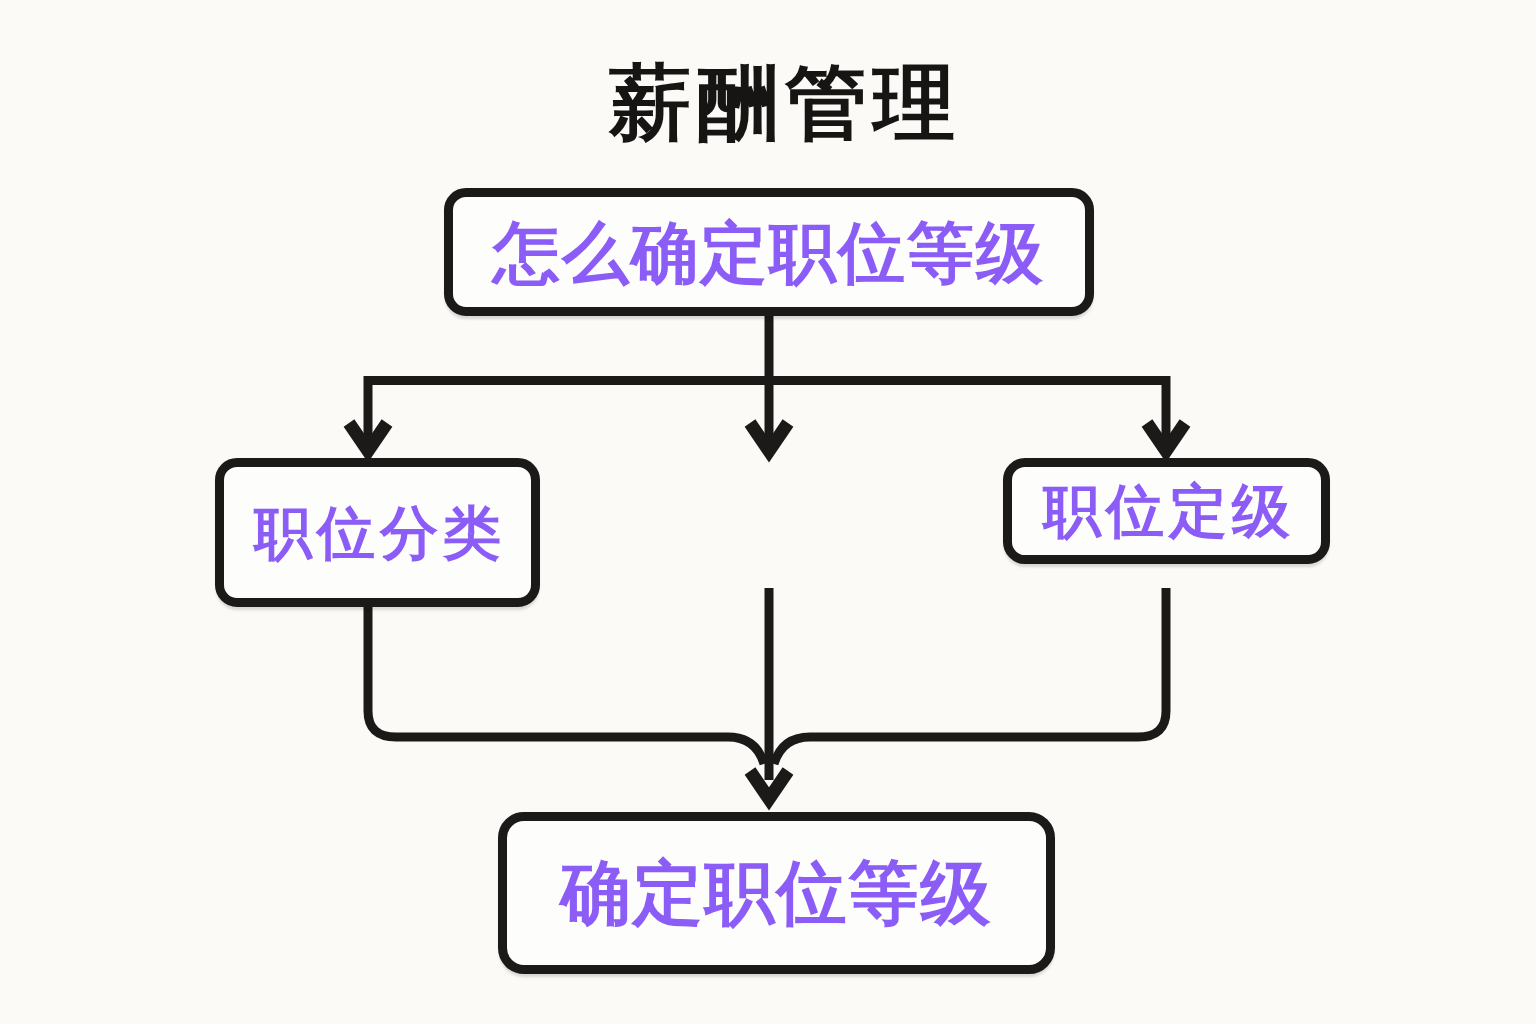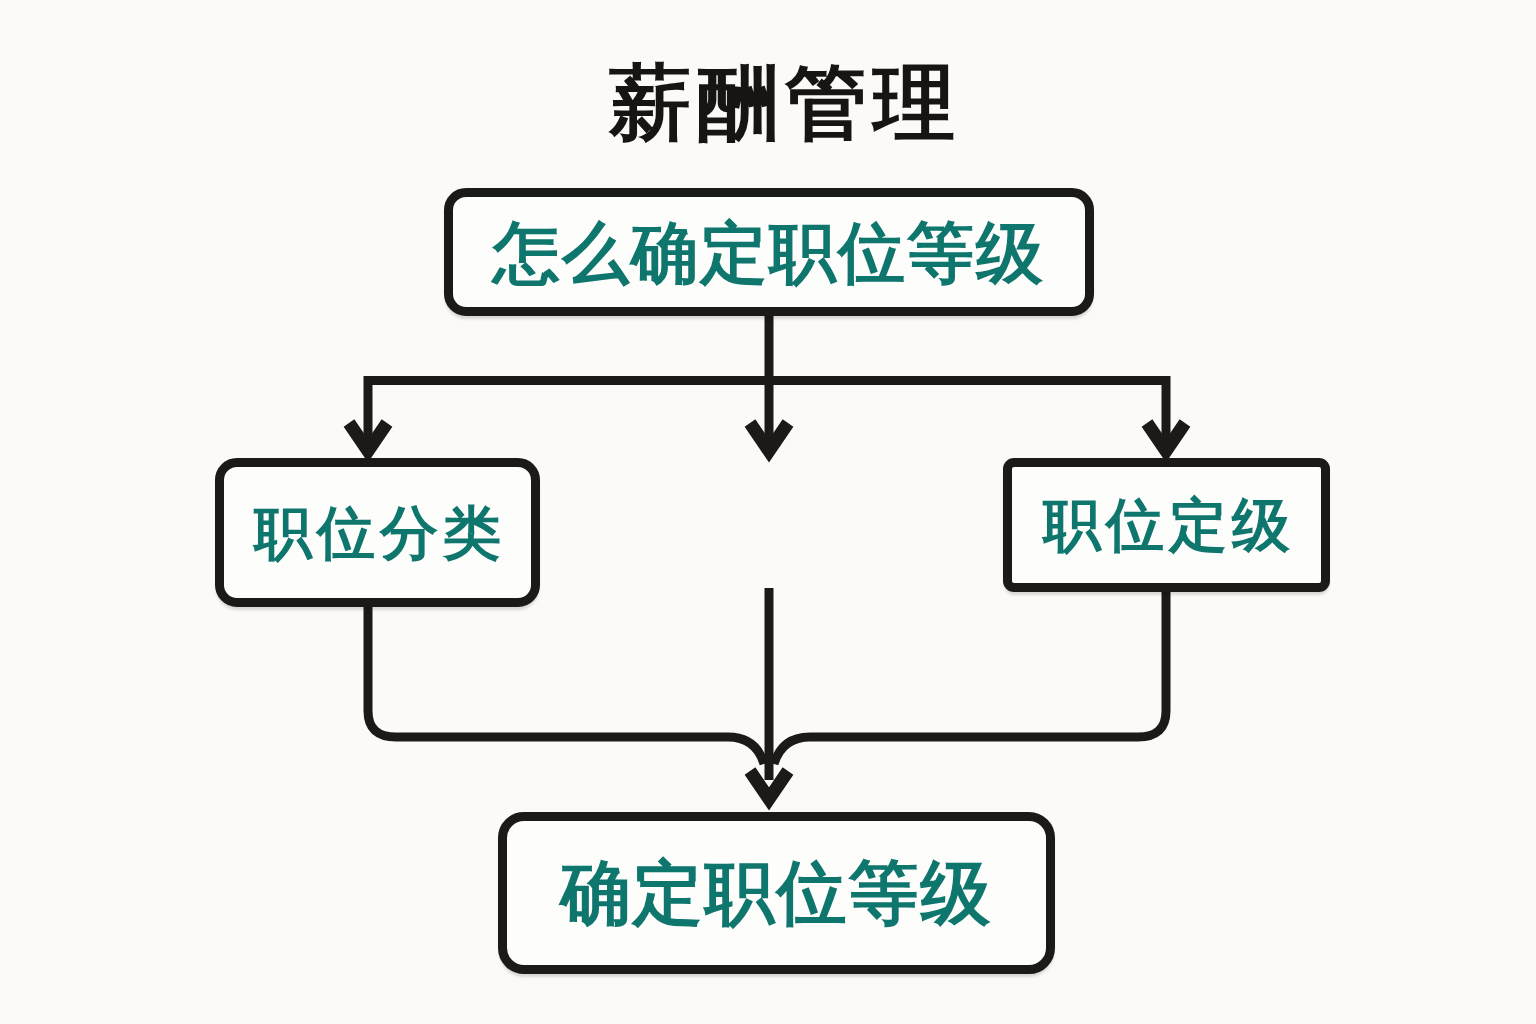--- a/index.html
+++ b/index.html
@@ -56,30 +56,30 @@
   }
   .node {
     position: absolute;
     box-sizing: border-box;
     background: #fdfdfc;
     border: 9px solid #1c1a18;
     border-radius: 22px;
     display: flex;
     align-items: center;
     justify-content: center;
-    color: #0f766e;
+    color: #8b5cf6;
     font-weight: 900;
     line-height: 1;
     white-space: nowrap;
     box-shadow: 0 4px 3px -1px rgba(0,0,0,0.14);
   }
   .node-question { left: 444px; top: 188px; width: 650px; height: 128px; font-size: 67px; letter-spacing: 2px; }
   .node-classify { left: 207px; top: 458px; width: 325px; height: 149px; font-size: 58px; letter-spacing: 5px; text-indent: 5px; margin-left: 8px; }
   .node-evaluate { left: 603px; top: 458px; width: 330px; height: 134px; font-size: 58px; letter-spacing: 5px; text-indent: 5px; }
-  .node-grade    { left: 1003px; top: 458px; width: 327px; height: 134px; font-size: 58px; letter-spacing: 5px; text-indent: 5px; border-radius: 11px; }
+  .node-grade    { left: 1003px; top: 458px; width: 327px; height: 106px; font-size: 58px; letter-spacing: 5px; text-indent: 5px; }
   .node-result   { left: 498px; top: 812px; width: 557px; height: 162px; font-size: 70px; letter-spacing: 2px; border-radius: 26px; }
 </style>
 </head>
 <body>
 
 <div class="canvas">
 
   <div class="page-title">薪酬管理</div>
 
   <svg class="connectors" viewBox="0 0 1536 1024" xmlns="http://www.w3.org/2000/svg">

